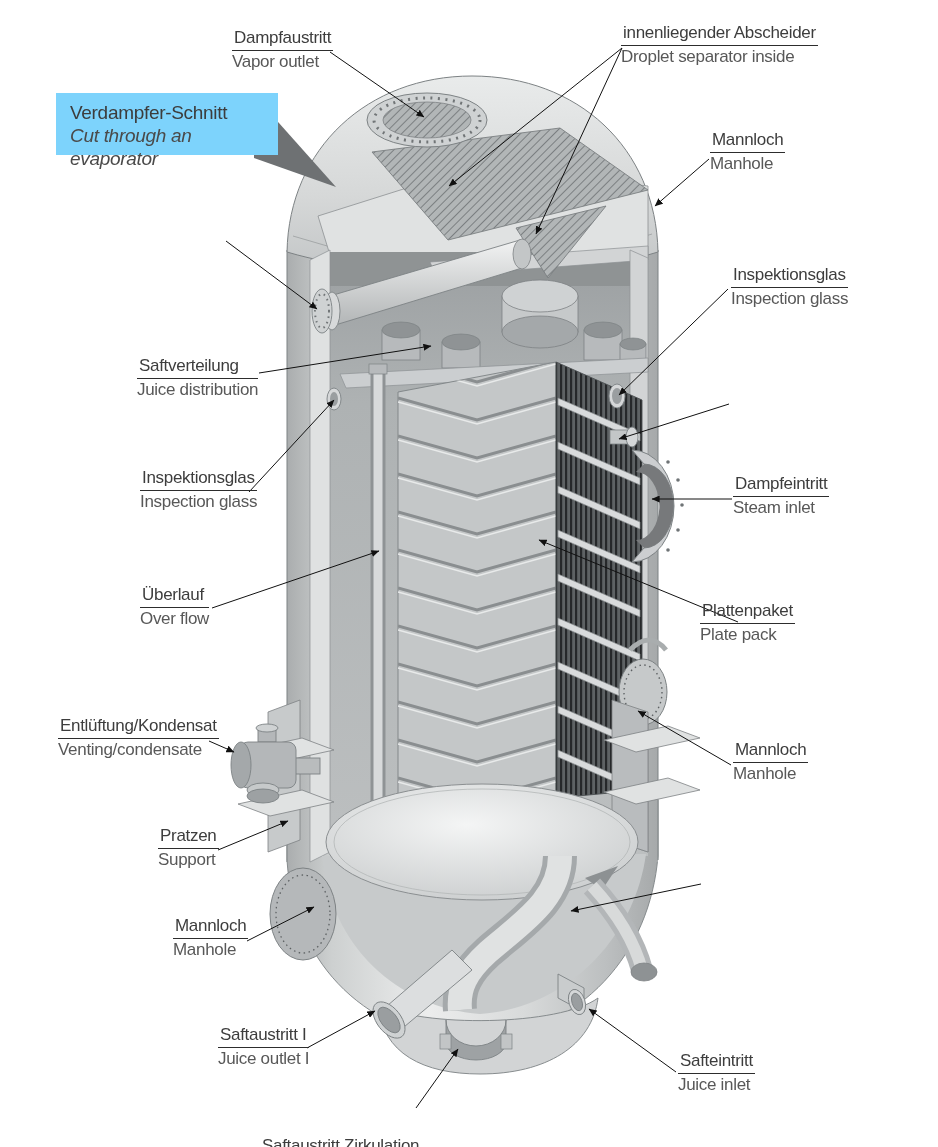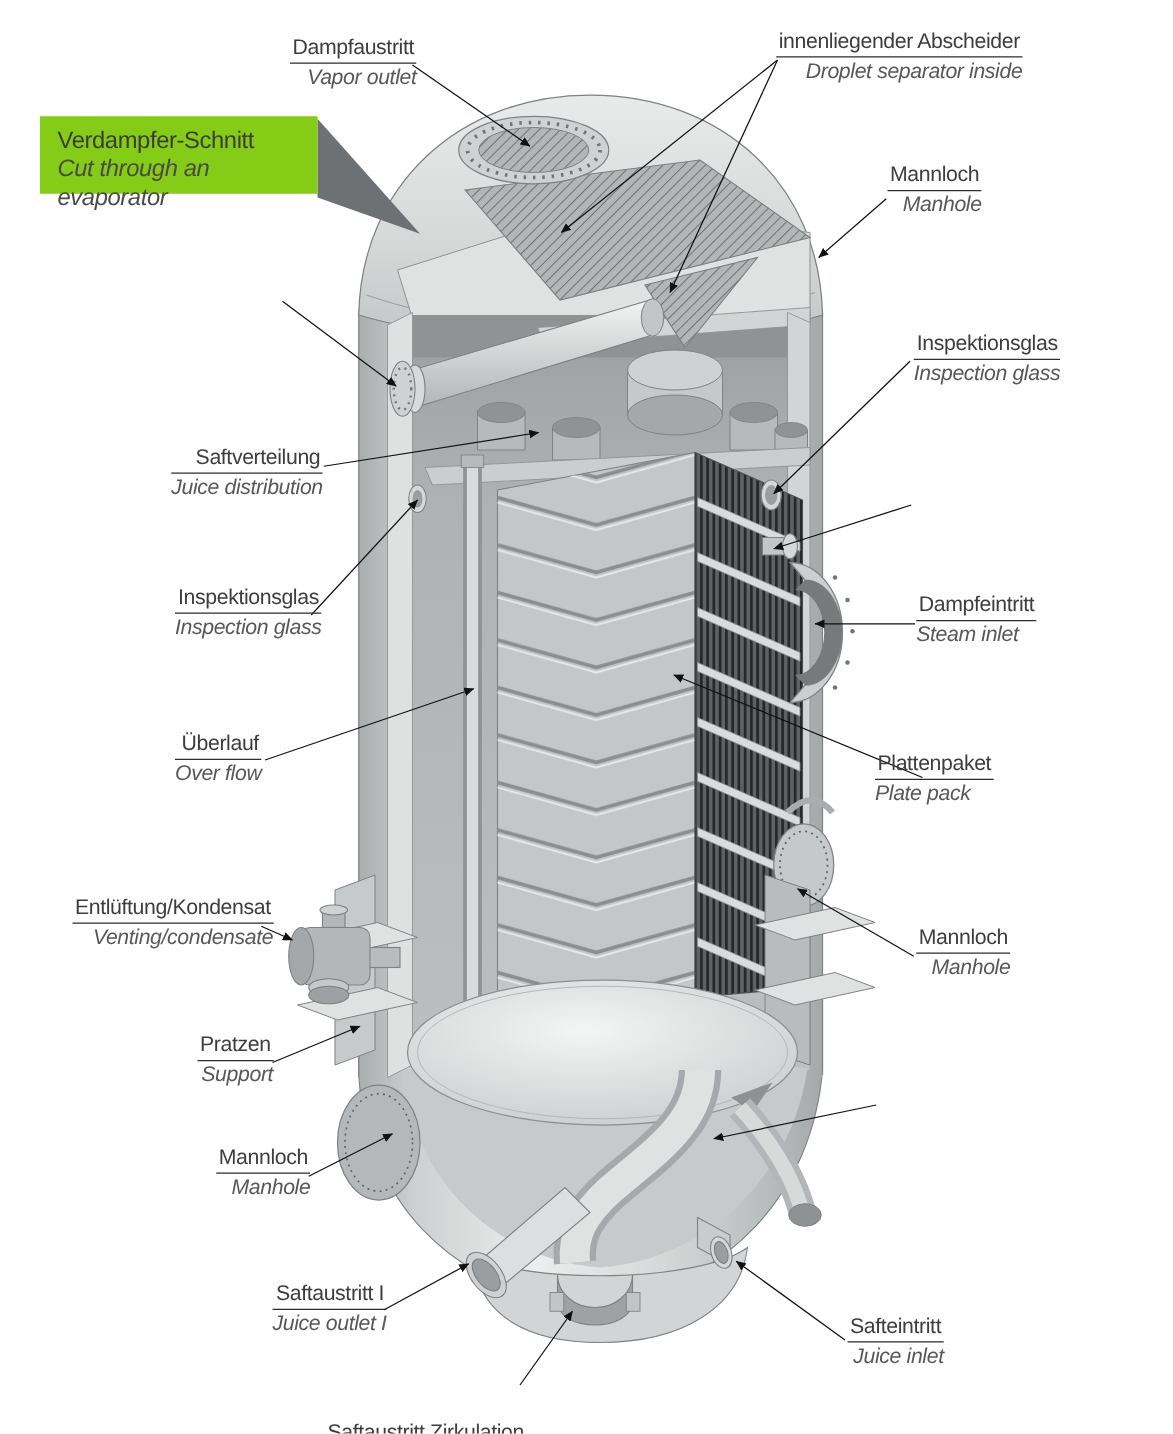--- a/index.html
+++ b/index.html
@@ -1,28 +1,28 @@
 <!DOCTYPE html>
 <html><head>
 <meta charset="utf-8">
 <style>
   html,body{margin:0;padding:0;background:#ffffff;}
   .canvas{position:relative;width:938px;height:1147px;background:#ffffff;overflow:hidden;
           font-family:"Liberation Sans",sans-serif;}
   .layer{position:absolute;left:0;top:0;}
   
-  .callout{position:absolute;display:inline-block;text-align:right;z-index:5;}
+  .callout{position:absolute;display:inline-block;text-align:left;z-index:5;}
   .callout .de{display:block;font-size:17px;line-height:18px;letter-spacing:-0.3px;
                color:#3d3d3d;white-space:nowrap;border-bottom:1.4px solid #2d2d2d;
                padding:0 2px 3px 2px;}
   .callout .en{display:block;font-size:17px;line-height:18px;letter-spacing:-0.3px;
-               font-style:italic;color:#585858;white-space:nowrap;padding-top:2px;}
+               color:#585858;white-space:nowrap;padding-top:2px;}
   .callout.align-left{text-align:left;}
   
-  .titlebox{position:absolute;left:32px;top:93px;width:222px;height:62px;background:#84cc16;
+  .titlebox{position:absolute;left:56px;top:93px;width:222px;height:62px;background:#7dd3fc;
             z-index:5;padding:8px 0 0 14px;box-sizing:border-box;}
   .titlebox .de{display:block;font-size:19px;line-height:23px;letter-spacing:-0.3px;color:#3c3c3c;}
   .titlebox .en{display:block;font-size:19px;line-height:23px;letter-spacing:-0.3px;
                 font-style:italic;color:#4a4a4a;}
   svg{display:block;}
 </style>
 </head>
 <body>
 
 <div class="canvas">

